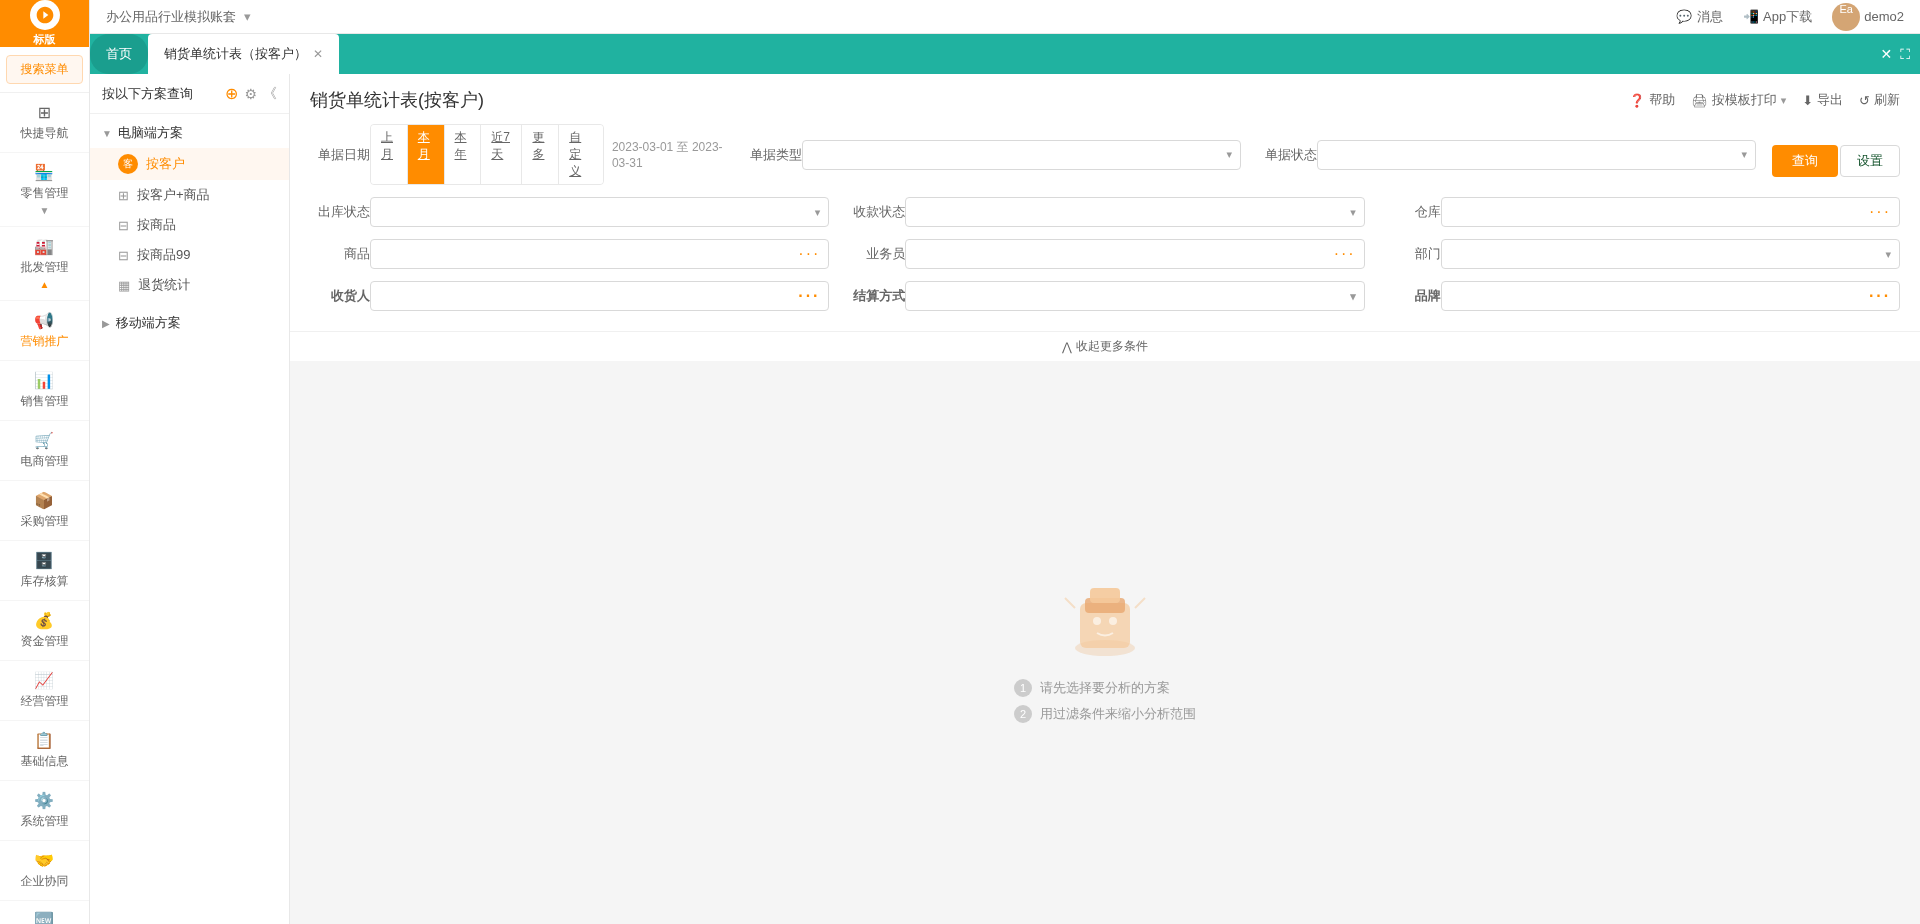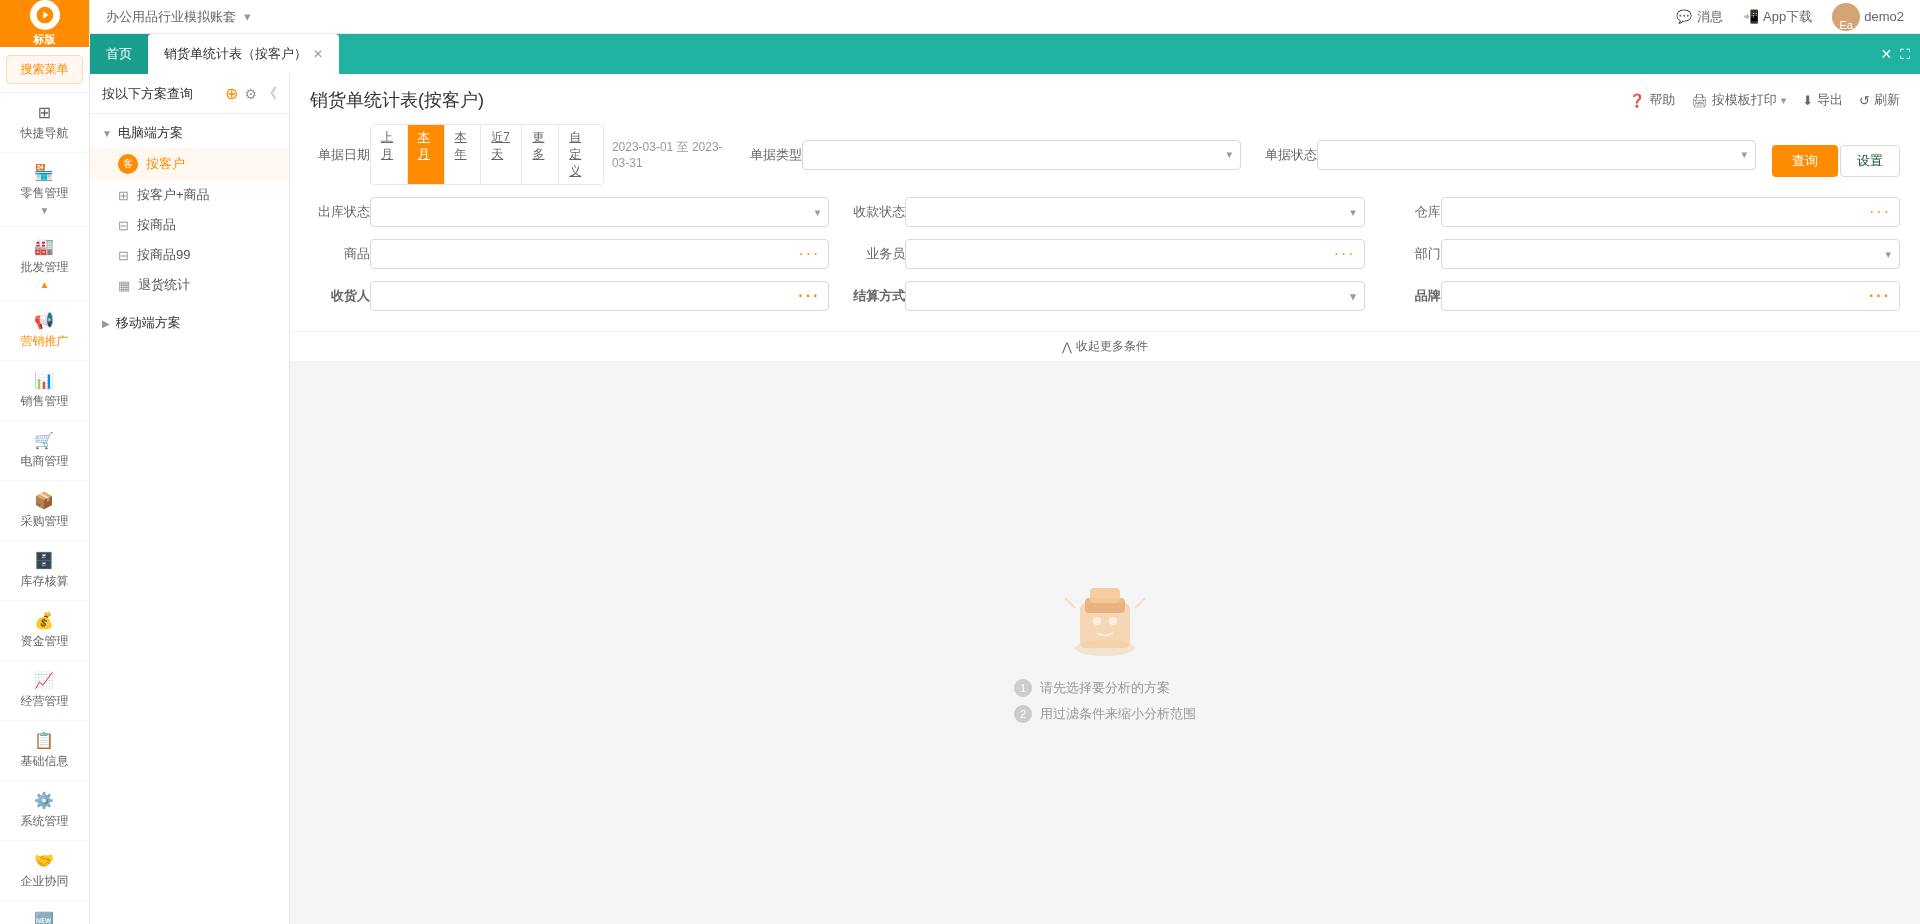--- a/index.html
+++ b/index.html
@@ -106,21 +106,21 @@
       align-items: center;
       gap: 4px;
       cursor: pointer;
     }
     .avatar {
       width: 28px;
       height: 28px;
       border-radius: 50%;
       background: #d4a574;
       display: flex;
-      align-items: flex-end;
+      align-items: flex-start;
       justify-content: center;
       color: #fff;
       font-size: 11px;
     }
 
     
     .tab-bar {
       height: 40px;
       background: #20b2a0;
       display: flex;
@@ -134,20 +134,21 @@
       align-items: center;
       padding: 0 16px;
       cursor: pointer;
       color: #fff;
       font-size: 13px;
       gap: 6px;
       white-space: nowrap;
     }
     .tab-item.home {
       background: #1a9e8e;
+      border-radius: 19px;
     }
     .tab-item.active {
       background: #fff;
       color: #333;
       border-radius: 4px 4px 0 0;
     }
     .tab-item .tab-close {
       font-size: 12px;
       cursor: pointer;
       color: #999;

